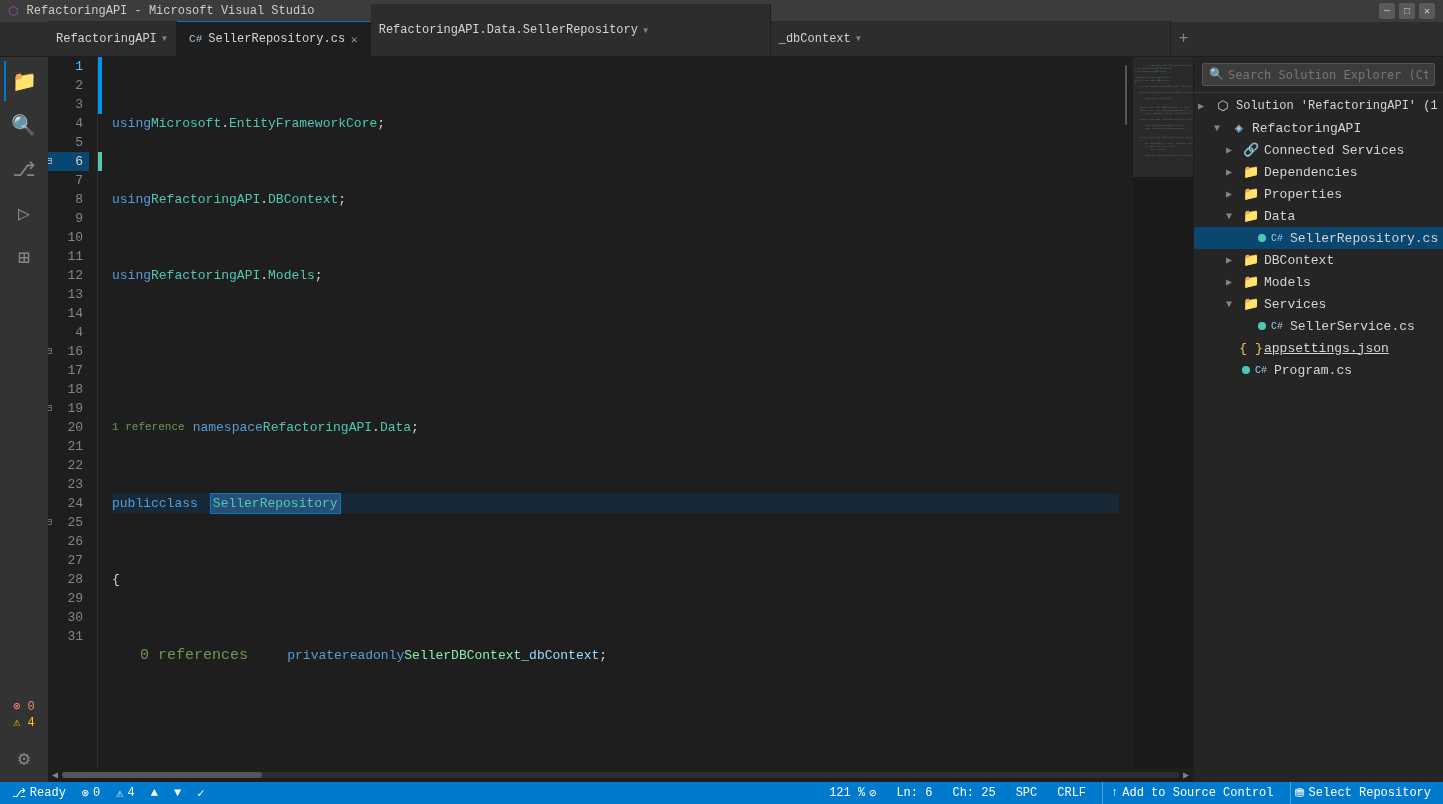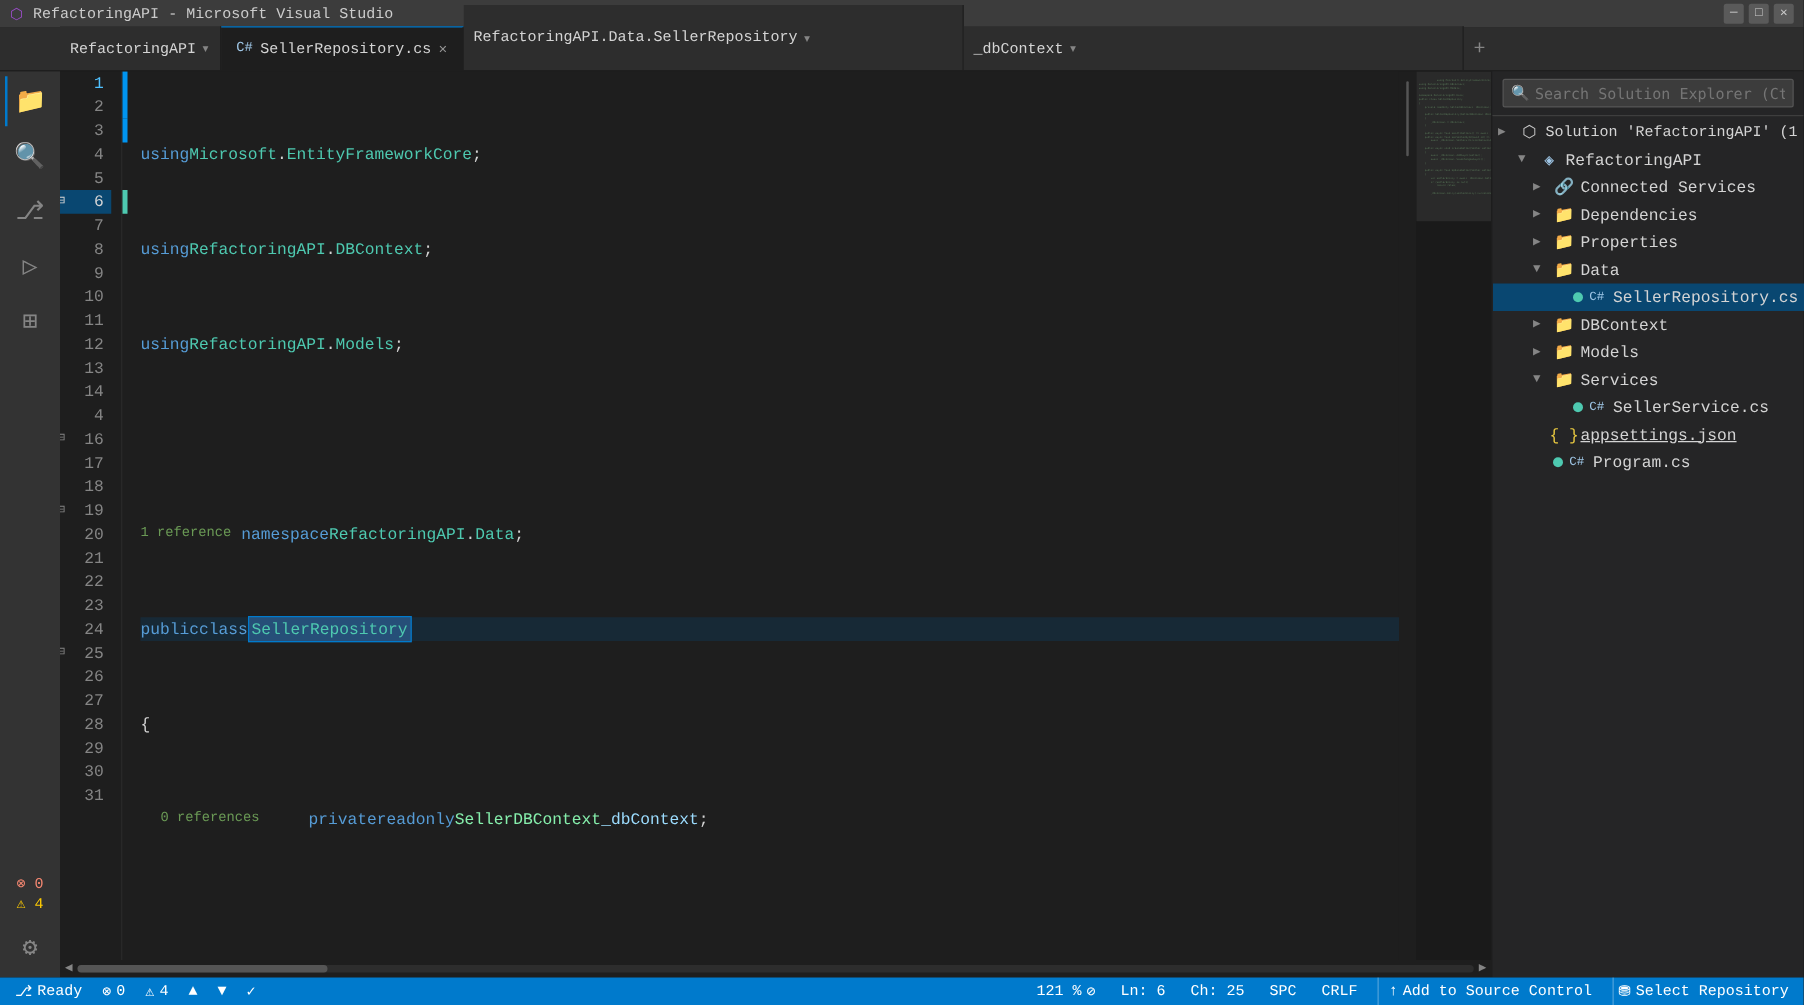--- a/index.html
+++ b/index.html
@@ -455,27 +455,27 @@
           <div class="code-line"><span class="kw">using</span> <span class="ns">RefactoringAPI</span><span class="punct">.</span><span class="ns">Models</span><span class="punct">;</span></div>
           
           <div class="code-line"></div>
           
           <div class="code-line">
             <span style="color:#6a9955;font-size:11px;margin-right:8px;">1 reference</span>
             <span class="kw">namespace</span> <span class="ns">RefactoringAPI</span><span class="punct">.</span><span class="ns">Data</span><span class="punct">;</span>
           </div>
           
           <div class="code-line" style="background: rgba(9,71,113,0.3);">
-            <span class="kw">public</span> <span class="kw">class</span> <span style="background:#264f78;border:1px solid #007acc;padding:0 2px;color:#4ec9b0;">SellerRepository</span>
+            <span class="kw">public</span> <span class="kw">class</span> <span style="background:#264f78;border:1px solid #007acc;padding:0 2px;color:#4ec9b0;margin-left:12px;">SellerRepository</span>
           </div>
           
           <div class="code-line"><span class="punct">{</span></div>
           
           <div class="code-line">
-            <span style="color:#6a9955;font-size:11px;margin-right:8px;margin-left:16px;">0 references</span>&nbsp;&nbsp;&nbsp;&nbsp;<span class="kw">private</span> <span class="kw">readonly</span> <span class="type">SellerDBContext</span> <span class="var">_dbContext</span><span class="punct">;</span>
+            <span style="color:#6a9955;font-size:15px;margin-right:8px;margin-left:28px;">0 references</span>&nbsp;&nbsp;&nbsp;&nbsp;<span class="kw">private</span> <span class="kw">readonly</span> <span class="type">SellerDBContext</span> <span class="var">_dbContext</span><span class="punct">;</span>
           </div>
           
           <div class="code-line"></div>
           
           
           
           
           
           
           

